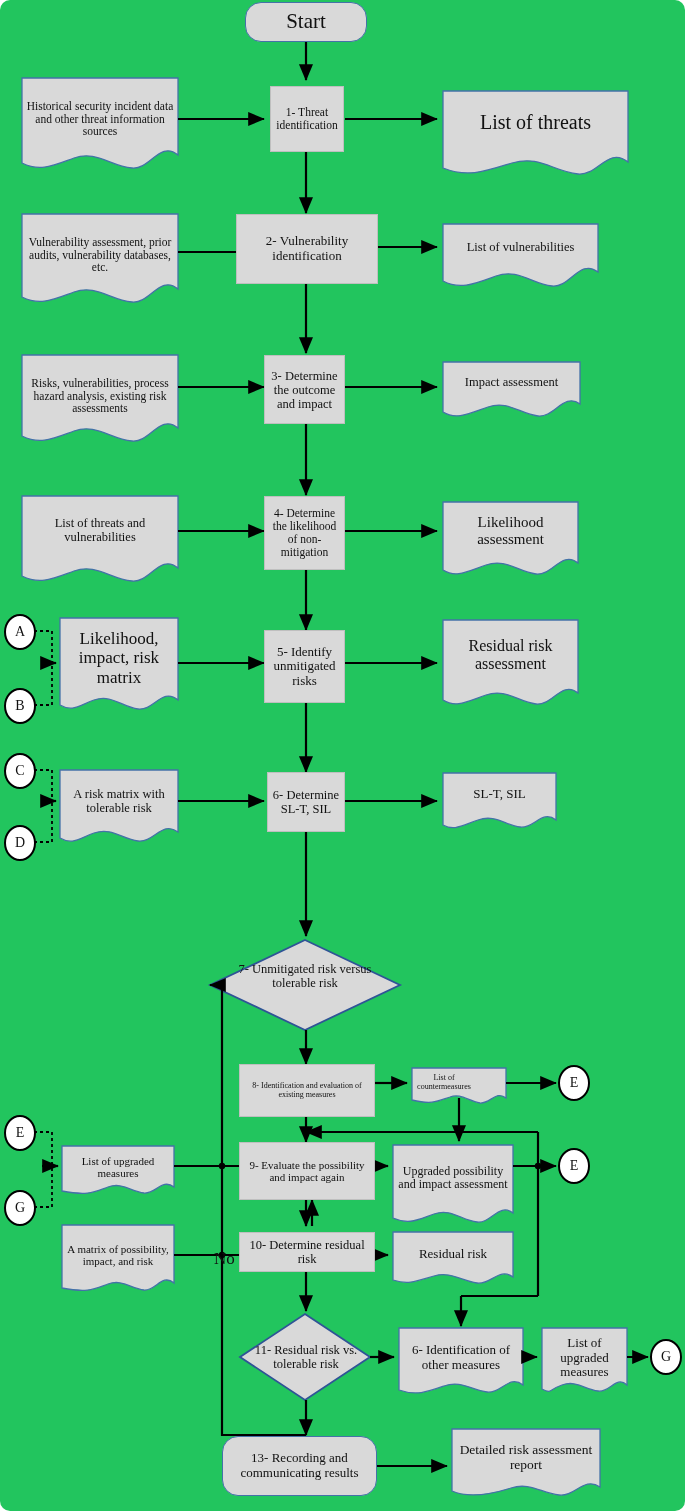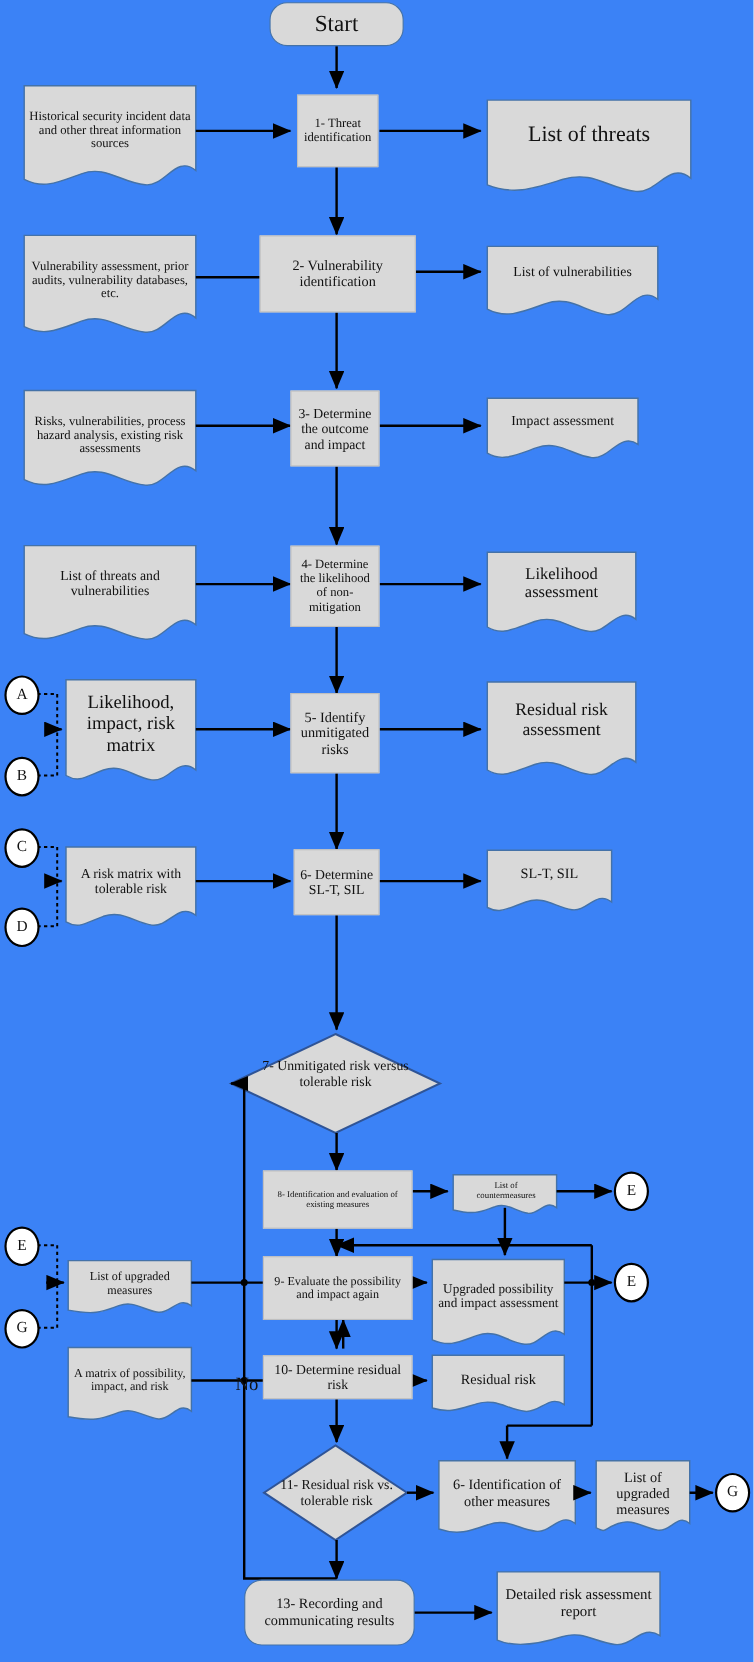--- a/index.html
+++ b/index.html
@@ -1,18 +1,18 @@
 <!DOCTYPE html>
 <html><head>
 <meta charset="utf-8">
 <title>Risk Assessment Flowchart</title>
 <style>
   html,body{margin:0;padding:0;background:#ffffff;}
   body{font-family:"Liberation Serif", serif;color:#111;}
-  #canvas{position:relative;width:685px;height:1511px;background:#3b82f6;overflow:hidden;}
+  #canvas{position:relative;width:685px;height:1511px;background:#22c55e;overflow:hidden;border-radius:10px;}
   svg.layer{position:absolute;left:0;top:0;width:685px;height:1511px;pointer-events:none;}
   .node{position:absolute;box-sizing:border-box;display:flex;align-items:center;justify-content:center;text-align:center;}
   .node .lbl{display:block;width:100%;line-height:1.12;padding:0 3px;}
 
   
   .proc{background:#D9D9D9;border:1px solid #BFBFBF;font-family:Liberation Serif, serif;}
   
   .term{background:#D9D9D9;border:1.6px solid #4472A8;border-radius:16px;}
   
   .conn{background:#ffffff;border:2px solid #000000;border-radius:50%;}
@@ -245,21 +245,21 @@
     <span class="lbl">SL-T, SIL</span>
   </div>
 
   <div class="node diamond" style="left:224px;top:955px;width:162px;height:42px;font-size:12.5px;">
     <span class="lbl">7- Unmitigated risk versus tolerable risk</span>
   </div>
 
   <div class="node proc" style="left:239px;top:1064px;width:136px;height:53px;font-size:8px;">
     <span class="lbl">8- Identification and evaluation of existing measures</span>
   </div>
-  <div class="doc-label" style="left:420px;top:1069px;width:80px;height:28px;font-size:8px;">
+  <div class="doc-label" style="left:404px;top:1069px;width:80px;height:28px;font-size:8px;">
     <span class="lbl">List of countermeasures</span>
   </div>
 
   <div class="doc-label" style="left:62px;top:1148px;width:112px;height:38px;font-size:11px;">
     <span class="lbl">List of upgraded measures</span>
   </div>
   <div class="node proc" style="left:239px;top:1142px;width:136px;height:58px;font-size:11px;">
     <span class="lbl">9- Evaluate the possibility and impact again</span>
   </div>
   <div class="doc-label" style="left:393px;top:1147px;width:120px;height:62px;font-size:12px;">

